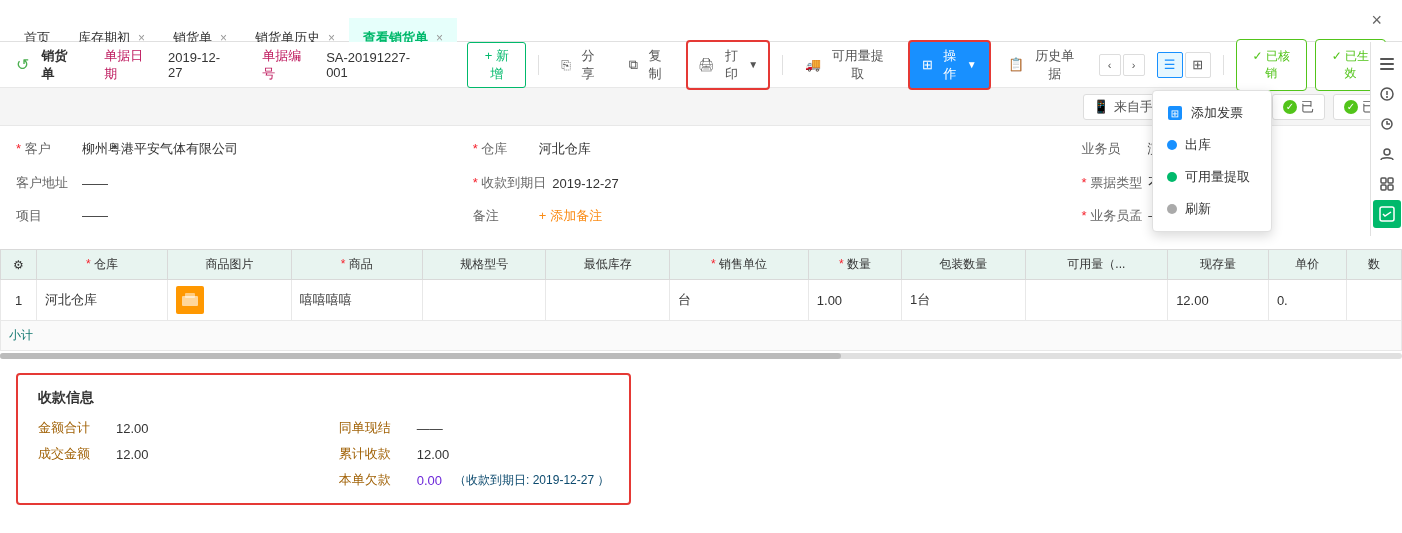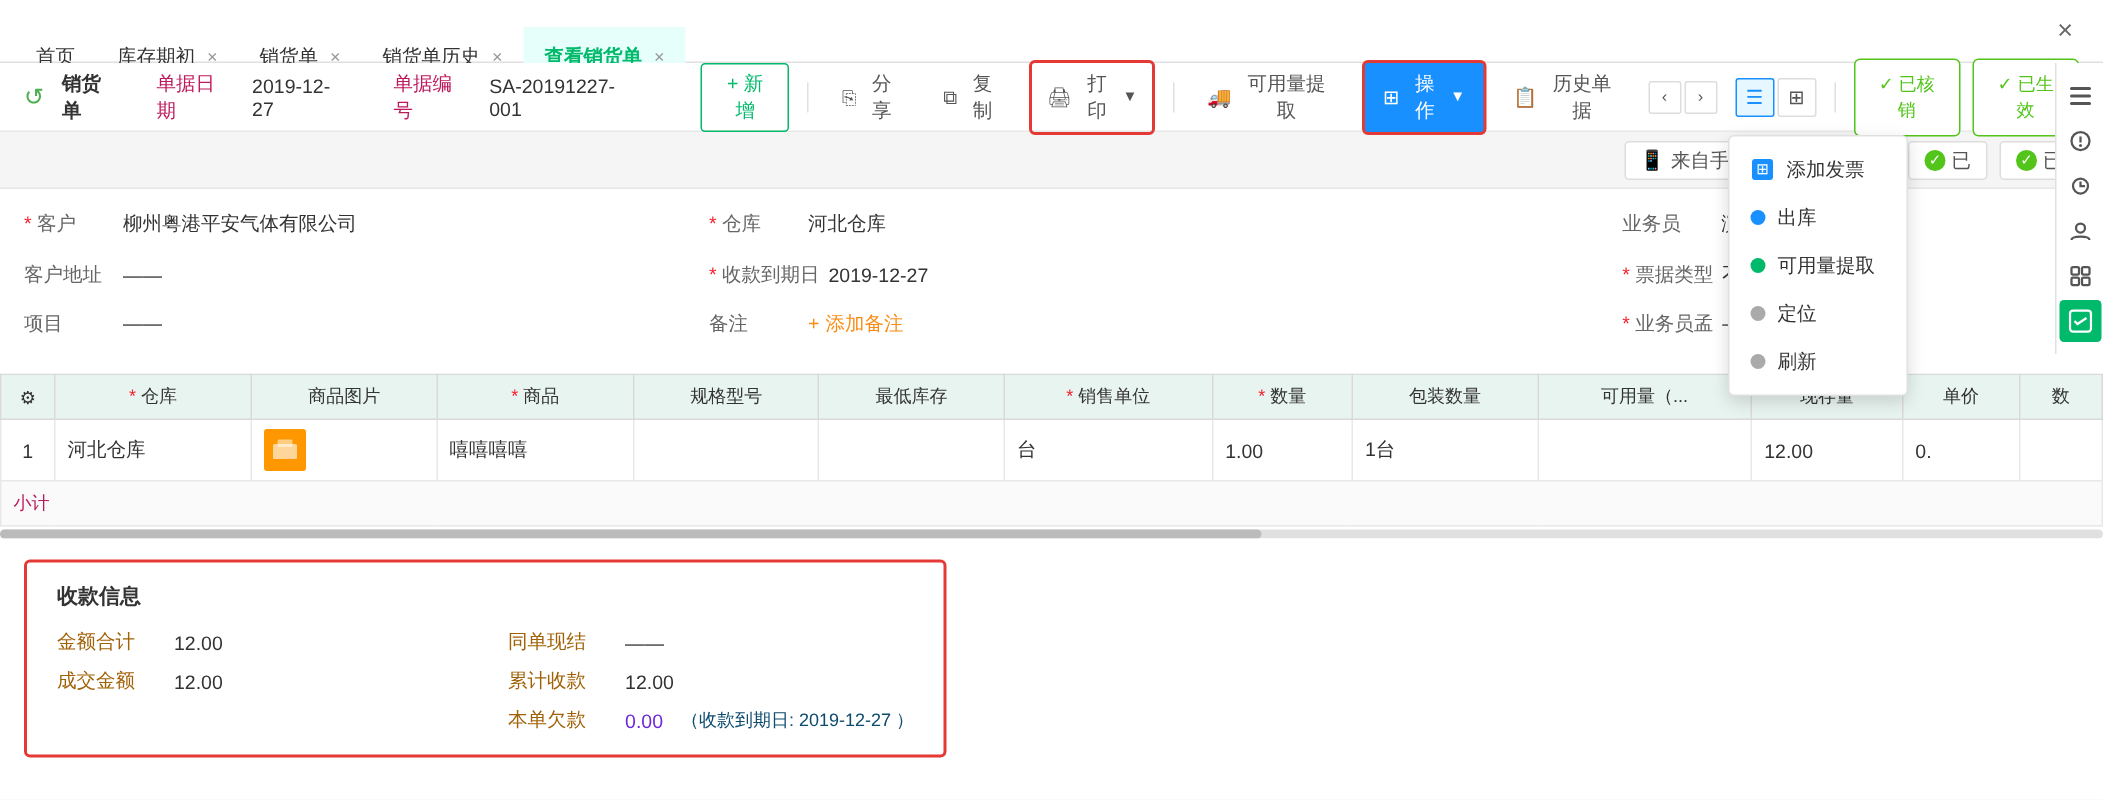--- a/index.html
+++ b/index.html
@@ -346,21 +346,21 @@
             <td></td>
             <td>台</td>
             <td>1.00</td>
             <td>1台</td>
             <td></td>
             <td>12.00</td>
             <td>0.</td>
             <td></td>
           </tr>
           <tr class="subtotal">
-            <td colspan="13" style="color:#be185d; font-size:12px;">小计</td>
+            <td colspan="13" style="color:#0f766e; font-size:12px;">小计</td>
           </tr>
         </tbody>
       </table>
       <div class="scroll-bar">
         <div class="scroll-thumb"></div>
       </div>
     </div>
 
     <div style="padding: 4px 0;">
       <div class="payment-box">
@@ -404,24 +404,20 @@
     </div>
     <div class="dropdown-item">
       <span class="item-icon dot-blue"></span>
       <span>出库</span>
     </div>
     <div class="dropdown-item">
       <span class="item-icon dot-teal"></span>
       <span>可用量提取</span>
     </div>
     <div class="dropdown-item">
-      <span class="item-icon dot-gray" style="width:10px;height:10px;border-radius:50%;background:#aaa;display:inline-block;"></span>
-      <span>定位</span>
-    </div>
-    <div class="dropdown-item">
       <span class="item-icon" style="width:10px;height:10px;border-radius:50%;background:#aaa;display:inline-block;"></span>
       <span>刷新</span>
     </div>
   </div>
 
   <div class="right-sidebar">
     <div class="sidebar-icon">
       <svg width="16" height="16" viewBox="0 0 16 16">
           <rect x="1" y="2" width="14" height="2" rx="1" fill="currentColor"></rect>
           <rect x="1" y="7" width="14" height="2" rx="1" fill="currentColor"></rect>

